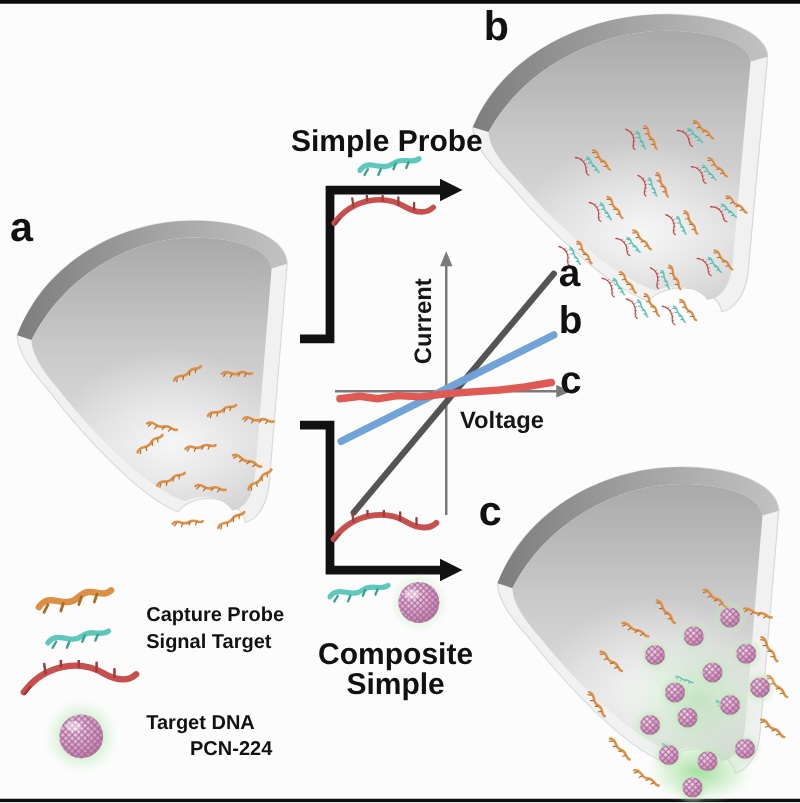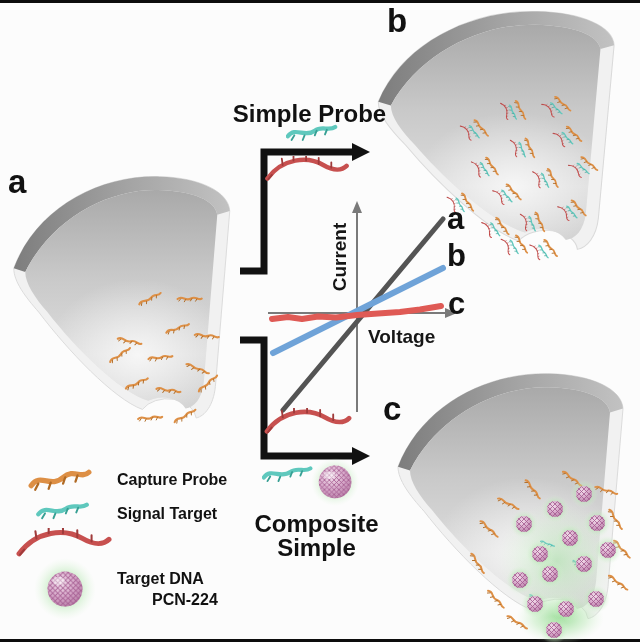--- a/index.html
+++ b/index.html
@@ -226,21 +226,21 @@
     </svg>
   <svg class="abs" style="left:262px;top:456px;" width="100" height="50" viewBox="0 0 104 52">
       <use href="#icon-composite-g"></use>
     </svg>
   <div class="abs flow-title" style="left:214px;top:512px;width:205px;">Composite Simple</div>
 
   <div>
     <svg class="abs" style="left:28px;top:466px;" width="64" height="27" viewBox="0 0 62 26">
         <use href="#icon-capture-g"></use>
       </svg>
-    <span class="abs legend-label" style="left:117px;top:472px;">Capture Probe</span>
+    <span class="abs legend-label" style="left:117px;top:485px;">Capture Probe</span>
 
     <svg class="abs" style="left:36px;top:502px;" width="54" height="19" viewBox="0 0 56 20">
         <use href="#icon-signal-g"></use>
       </svg>
     <span class="abs legend-label" style="left:117px;top:506px;">Signal Target</span>
 
     <svg class="abs" style="left:16px;top:528px;" width="96" height="31" viewBox="0 0 94 30">
         <use href="#icon-target-g"></use>
       </svg>
     <span class="abs legend-label" style="left:117px;top:539px;margin-top:32px;">Target DNA</span>

